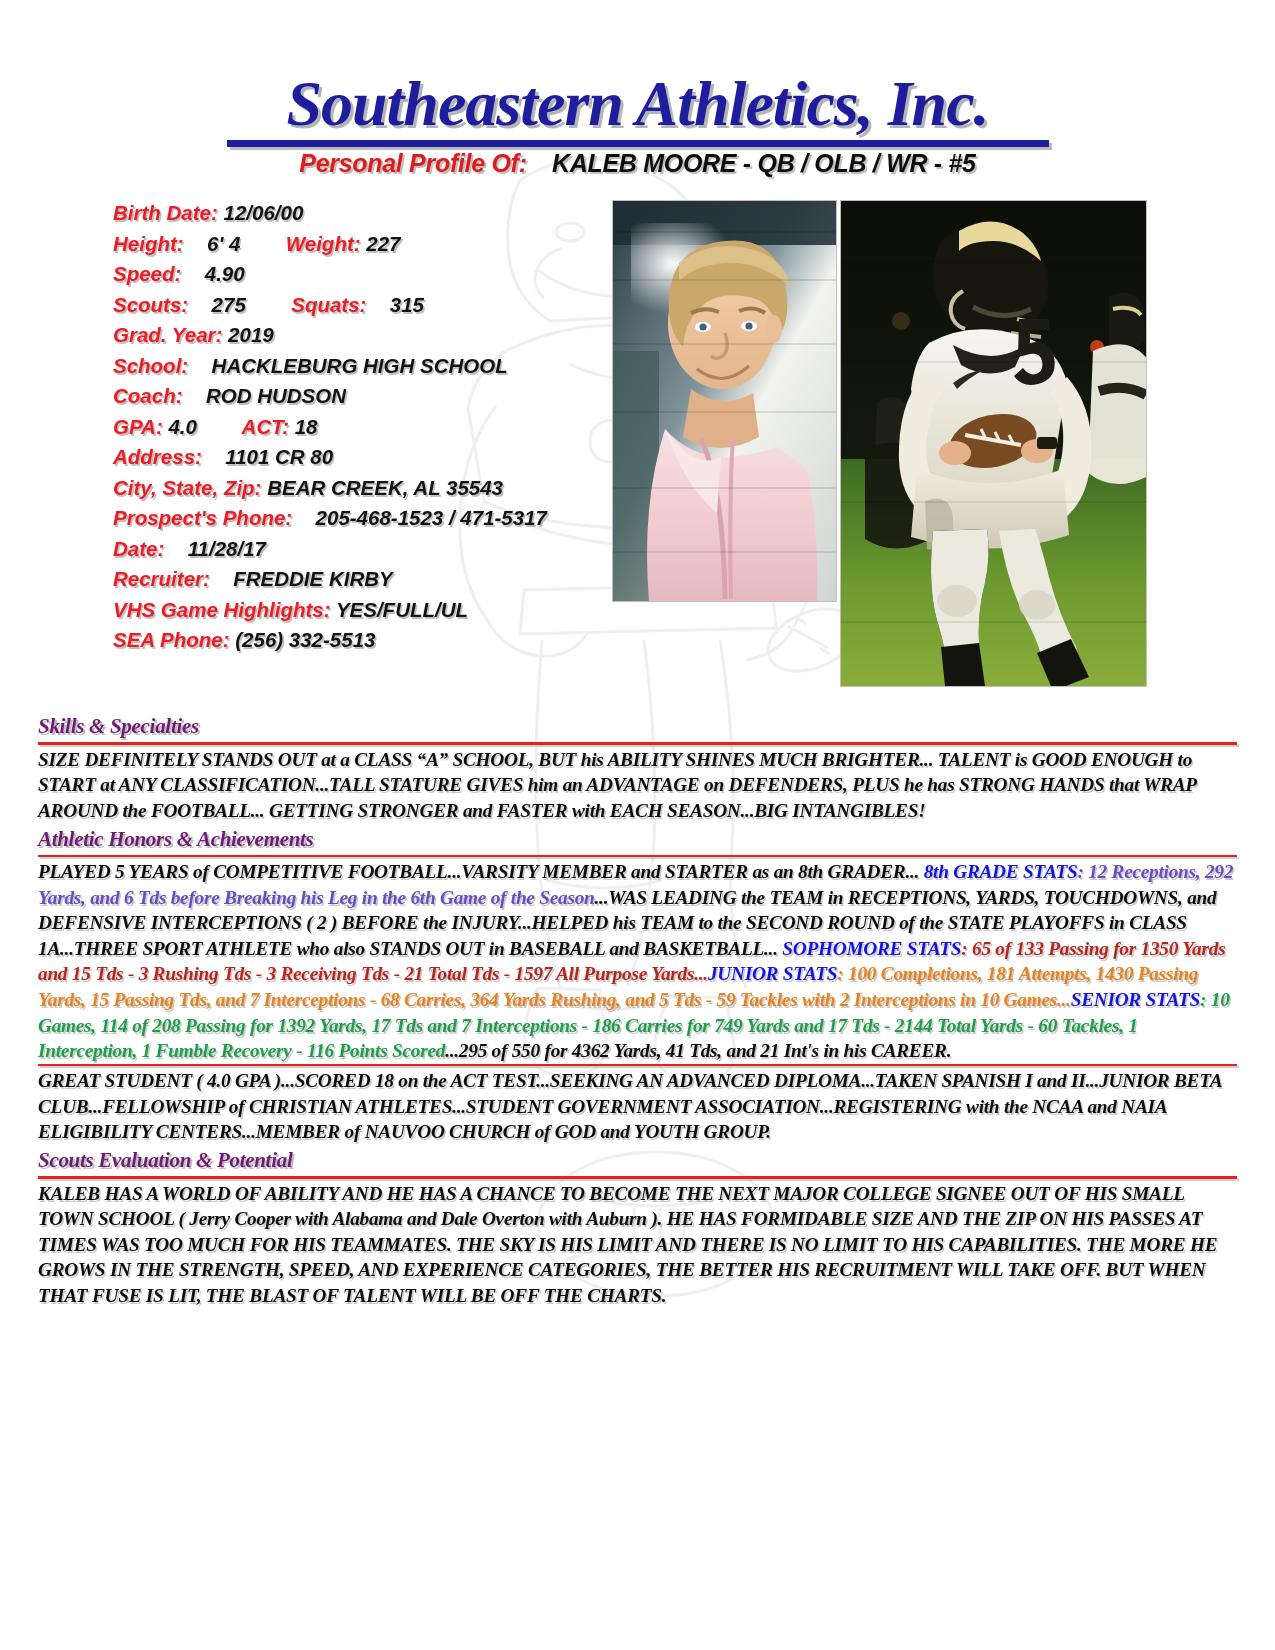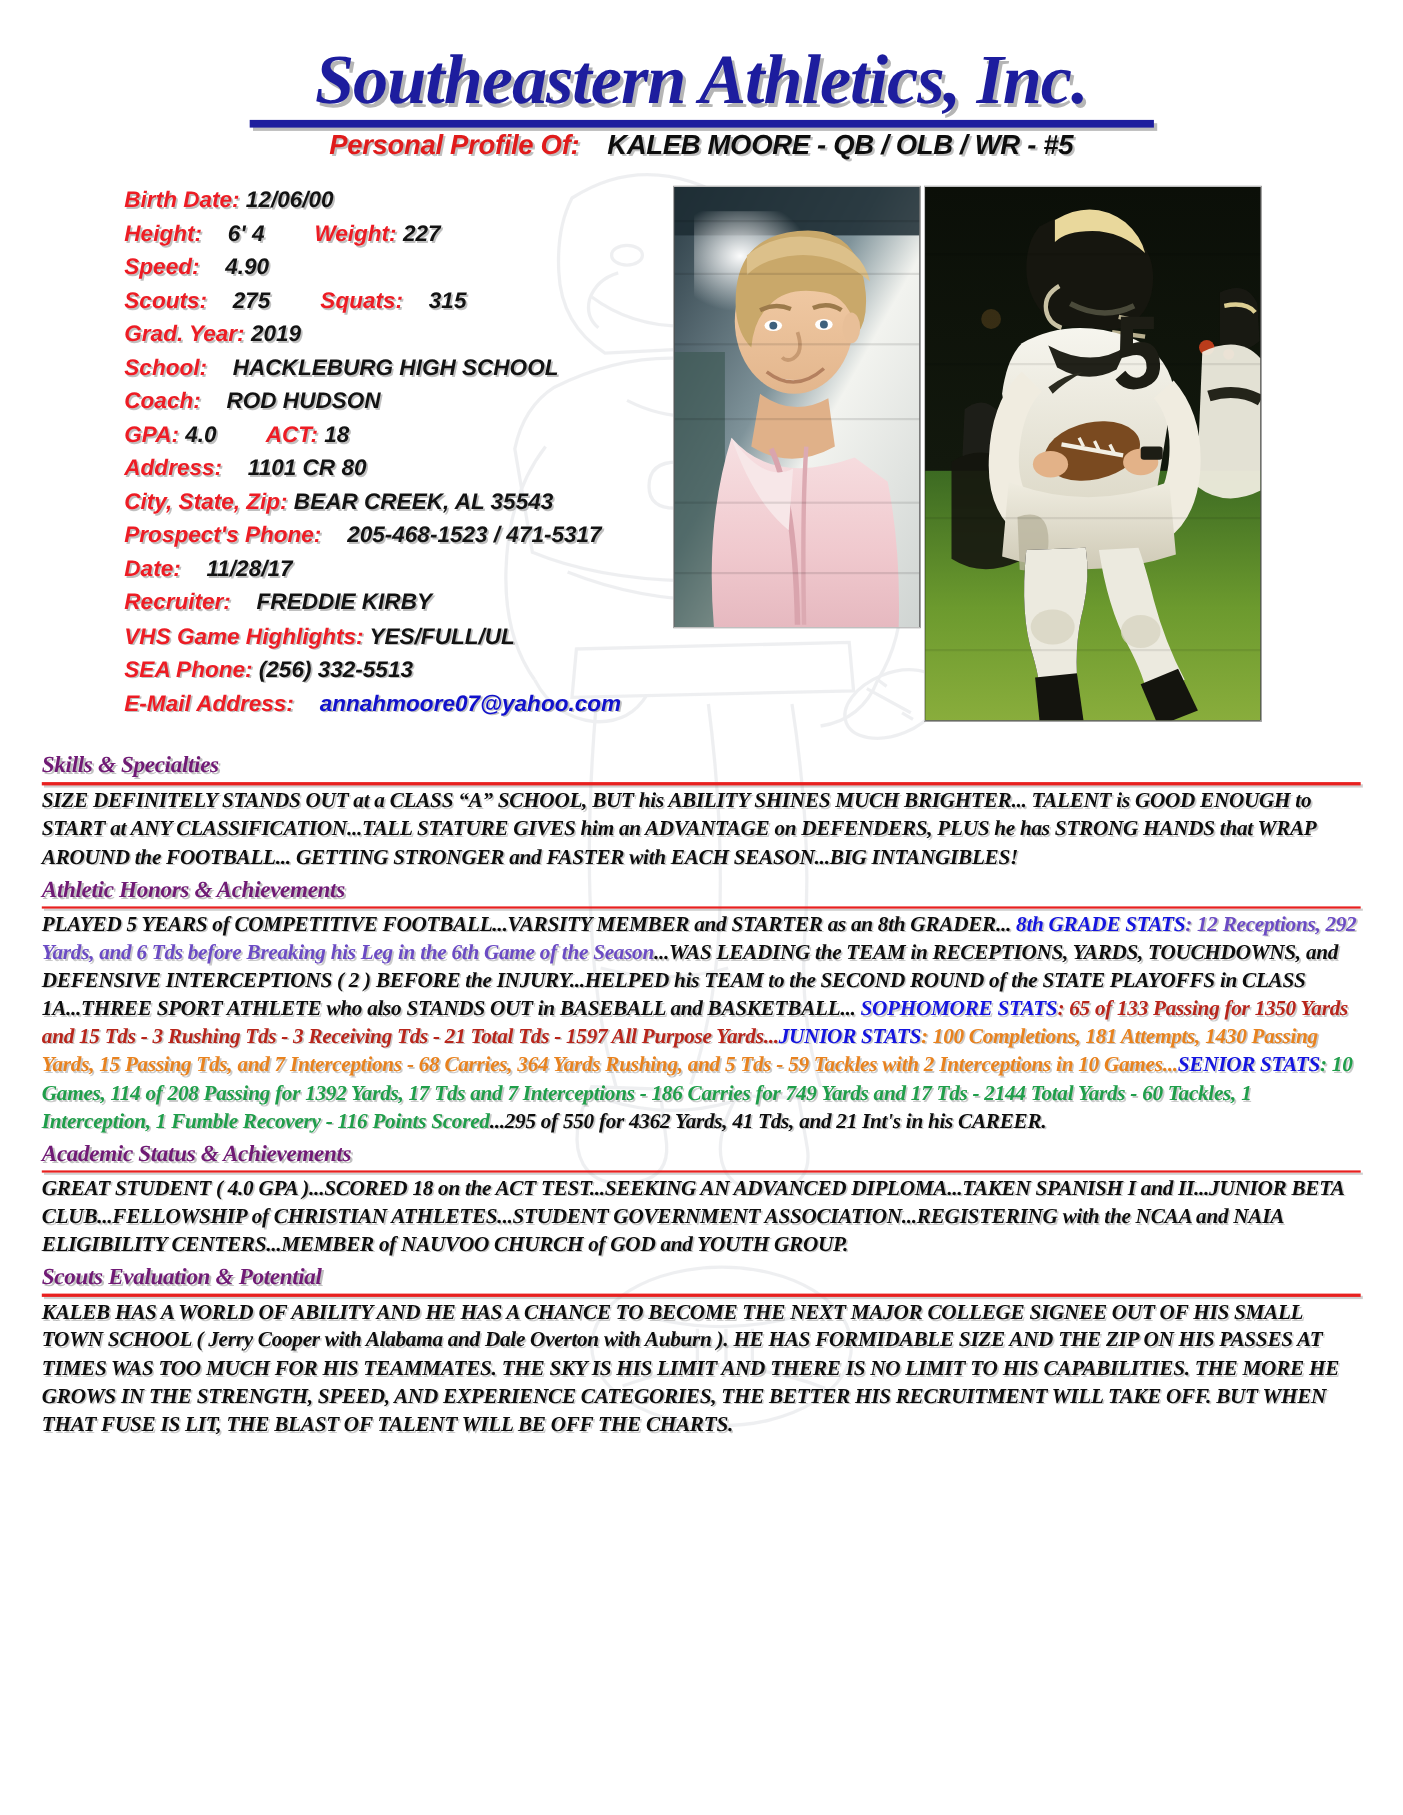--- a/index.html
+++ b/index.html
@@ -30,21 +30,21 @@
   .page {
     position: relative;
     z-index: 2;
     width: 1275px;
     height: 1650px;
   }
 
   
   .masthead {
     text-align: center;
-    padding-top: 40px;
+    padding-top: 71px;
   }
   .company-title {
     font-family: "Liberation Serif", serif;
     font-style: italic;
     font-weight: bold;
     font-size: 64px;
     color: #1d1d9e;
     letter-spacing: -1px;
     line-height: 1.02;
     text-shadow: 3px 3px 0 rgba(120,120,120,0.55);
@@ -290,25 +290,20 @@
       <div class="info-row">
         <span class="k">VHS Game Highlights:</span>
         <span class="v">YES/FULL/UL</span>
       </div>
 
       <div class="info-row">
         <span class="k">SEA Phone:</span>
         <span class="v">(256) 332-5513</span>
       </div>
 
-      <div class="info-row">
-        <span class="k">E-Mail Address:</span>
-        <span class="gap-sm"></span>
-        <span class="v mail">annahmoore07@yahoo.com</span>
-      </div>
 
     </div>
 
     <div class="photo photo-portrait">
       <svg viewBox="0 0 223 400" preserveAspectRatio="xMidYMid slice" xmlns="http://www.w3.org/2000/svg">
         <defs>
           <linearGradient id="bgCar" x1="0" y1="0" x2="1" y2="1">
             <stop offset="0%" stop-color="#2a3b44"></stop>
             <stop offset="42%" stop-color="#7f939a"></stop>
             <stop offset="58%" stop-color="#f2f3ef"></stop>
@@ -475,21 +470,20 @@
     <div class="section-title">Athletic Honors &amp; Achievements</div>
     <div class="section-rule"></div>
     <div class="body-text">
       <p><span>PLAYED 5 YEARS of COMPETITIVE FOOTBALL...VARSITY MEMBER and STARTER as an 8th GRADER...</span>
         <span class="s-blue">8th GRADE STATS</span><span class="s-purple">: 12 Receptions, 292 Yards, and 6 Tds before Breaking his Leg in the 6th Game of the Season</span><span>...WAS LEADING the TEAM in RECEPTIONS, YARDS, TOUCHDOWNS, and DEFENSIVE INTERCEPTIONS ( 2 ) BEFORE the INJURY...HELPED his TEAM to the SECOND ROUND of the STATE PLAYOFFS in CLASS 1A...THREE SPORT ATHLETE who also STANDS OUT in BASEBALL and BASKETBALL...</span>
         <span class="s-blue">SOPHOMORE STATS</span><span class="s-darkred">: 65 of 133 Passing for 1350 Yards and 15 Tds - 3 Rushing Tds - 3 Receiving Tds - 21 Total Tds - 1597 All Purpose Yards...</span><span class="s-blue">JUNIOR STATS</span><span class="s-orange">: 100 Completions, 181 Attempts, 1430 Passing Yards, 15 Passing Tds, and 7 Interceptions - 68 Carries, 364 Yards Rushing, and 5 Tds - 59 Tackles with 2 Interceptions in 10 Games...</span><span class="s-blue">SENIOR STATS</span><span class="s-green">: 10 Games, 114 of 208 Passing for 1392 Yards, 17 Tds and 7 Interceptions - 186 Carries for 749 Yards and 17 Tds - 2144 Total Yards - 60 Tackles, 1 Interception, 1 Fumble Recovery - 116 Points Scored</span><span>...295 of 550 for 4362 Yards, 41 Tds, and 21 Int's in his CAREER.</span></p>
     </div>
   </div>
 
   <div class="section">
-    <div class="section-title">Academic Status  &amp; Achievements</div>
     <div class="section-rule"></div>
     <div class="body-text">
       <p>GREAT STUDENT ( 4.0 GPA )...SCORED 18 on the ACT TEST...SEEKING AN ADVANCED DIPLOMA...TAKEN SPANISH I and II...JUNIOR BETA CLUB...FELLOWSHIP of CHRISTIAN ATHLETES...STUDENT GOVERNMENT ASSOCIATION...REGISTERING with the NCAA and NAIA ELIGIBILITY CENTERS...MEMBER of NAUVOO CHURCH of GOD and YOUTH GROUP.</p>
     </div>
   </div>
 
   <div class="section">
     <div class="section-title">Scouts Evaluation &amp; Potential</div>
     <div class="section-rule"></div>
     <div class="body-text">

